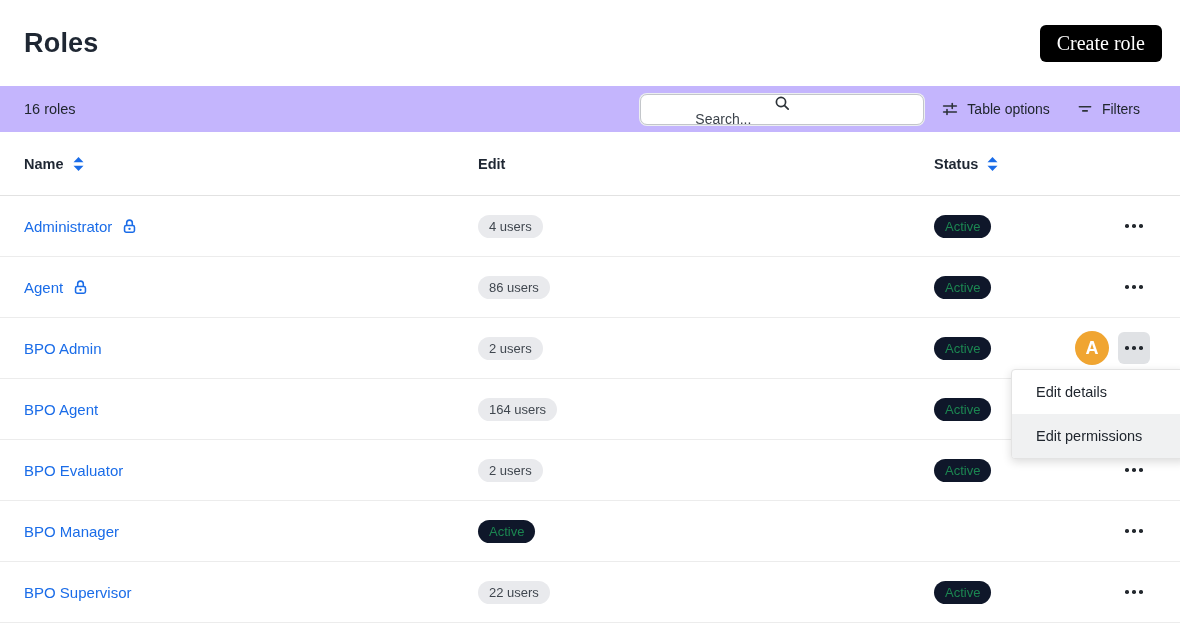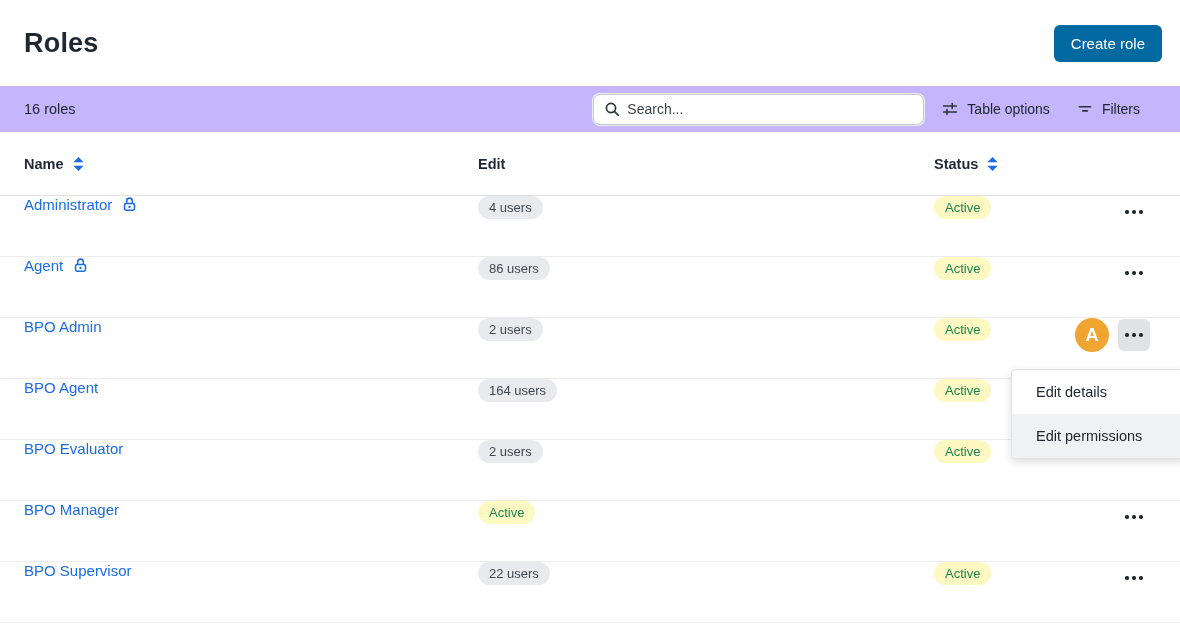--- a/index.html
+++ b/index.html
@@ -4,59 +4,59 @@
 <style>
   * { margin:0; padding:0; box-sizing:border-box; }
   html,body { background:#ffffff; }
   body { font-family:"Liberation Sans","DejaVu Sans",sans-serif; color:#1f2733; }
   .page { position:relative; width:1180px; height:624px; background:#fff; overflow:hidden; }
 
   
   .top-header { height:86px; display:flex; align-items:center; justify-content:space-between;
                 padding:0 18px 0 24px; background:#fff; }
   .page-title { font-size:27px; font-weight:700; color:#1f2733; letter-spacing:.2px; }
-  .btn-primary { background:#0369a1; color:#fff; border:none; border-radius:6px;
-                 height:37px; padding:0 17px; font-size:15px; font-family:Liberation Sans, sans-serif;
+  .btn-primary { background:#000000; color:#fff; border:none; border-radius:6px;
+                 height:37px; padding:0 17px; font-size:20px; font-family:Liberation Serif, serif;
                  font-weight:400; cursor:pointer; }
 
   
   .toolbar { height:46px; background:#c4b5fd; display:flex; align-items:center;
              padding:0 40px 0 24px; }
   .roles-count { font-size:14.5px; color:#20262e; }
-  .search-box { margin-left:auto; width:331px; height:31px; background:#fff;
+  .search-box { margin-left:auto; width:284px; height:31px; background:#fff;
                 border:1px solid #c3c6ca; border-radius:7px; display:flex; align-items:center;
-                padding:0 10px; box-shadow:0 0 0 1px #eceff1; }
+                padding:0 10px; box-shadow:0 0 0 1px #eceff1;flex-direction:column; }
   .search-box input { border:none; outline:none; flex:1; font-size:14px; font-family:inherit;
                       color:#20262e; margin-left:7px; background:transparent; }
   .search-box input::placeholder { color:#3c434b; opacity:1; }
   .tool-link { display:flex; align-items:center; gap:8px; font-size:14px; color:#20262e;
                cursor:pointer; }
   .tool-link.table-options { margin-left:17px; }
   .tool-link.filters { margin-left:26px; }
 
   
   .thead { height:64px; display:flex; align-items:center; border-bottom:1px solid #e2e2e2;
            font-weight:700; font-size:14.5px; color:#1f2733; }
   .col-name  { width:478px; padding-left:24px; display:flex; align-items:center; gap:9px; }
   .col-user  { width:456px; }
   .col-status{ flex:1; display:flex; align-items:center; gap:9px; }
   .col-actions { width:150px; }
   .sort-icon { display:inline-flex; cursor:pointer; }
 
-  .row { height:61px; display:flex; align-items:flex-start; border-bottom:1px solid #ececec;
+  .row { height:61px; display:flex; align-items:center; border-bottom:1px solid #ececec;
          background:#fff; }
   .cell-name { width:478px; padding-left:24px; display:flex; align-items:center; gap:9px; }
   .cell-user { width:456px; }
   .cell-status { flex:1; }
   .cell-actions { width:150px; display:flex; align-items:center; justify-content:flex-end;
                   padding-right:30px; gap:9px; }
   .role-link { color:#1a6ce8; font-size:15px; text-decoration:none; cursor:pointer; }
   .pill { display:inline-block; font-size:13px; border-radius:12px; padding:4px 11px; }
   .pill-user { background:#e9eaed; color:#40474f; }
-  .pill-status { background:#fef9c3; color:#1b8651; }
+  .pill-status { background:#0f172a; color:#1b8651; }
 
   .kebab-btn { width:32px; height:32px; border:none; background:transparent; border-radius:6px;
                display:flex; align-items:center; justify-content:center; cursor:pointer; }
   .kebab-btn.active { background:#e0e2e5; }
   .dots { display:inline-flex; gap:3.5px; }
   .dots i { width:3.5px; height:3.5px; background:#23282e; border-radius:50%; display:block; }
 
   
   .marker { width:34px; height:34px; border-radius:50%; background:#f0a531; color:#fff;
             display:flex; align-items:center; justify-content:center; font-weight:700;

